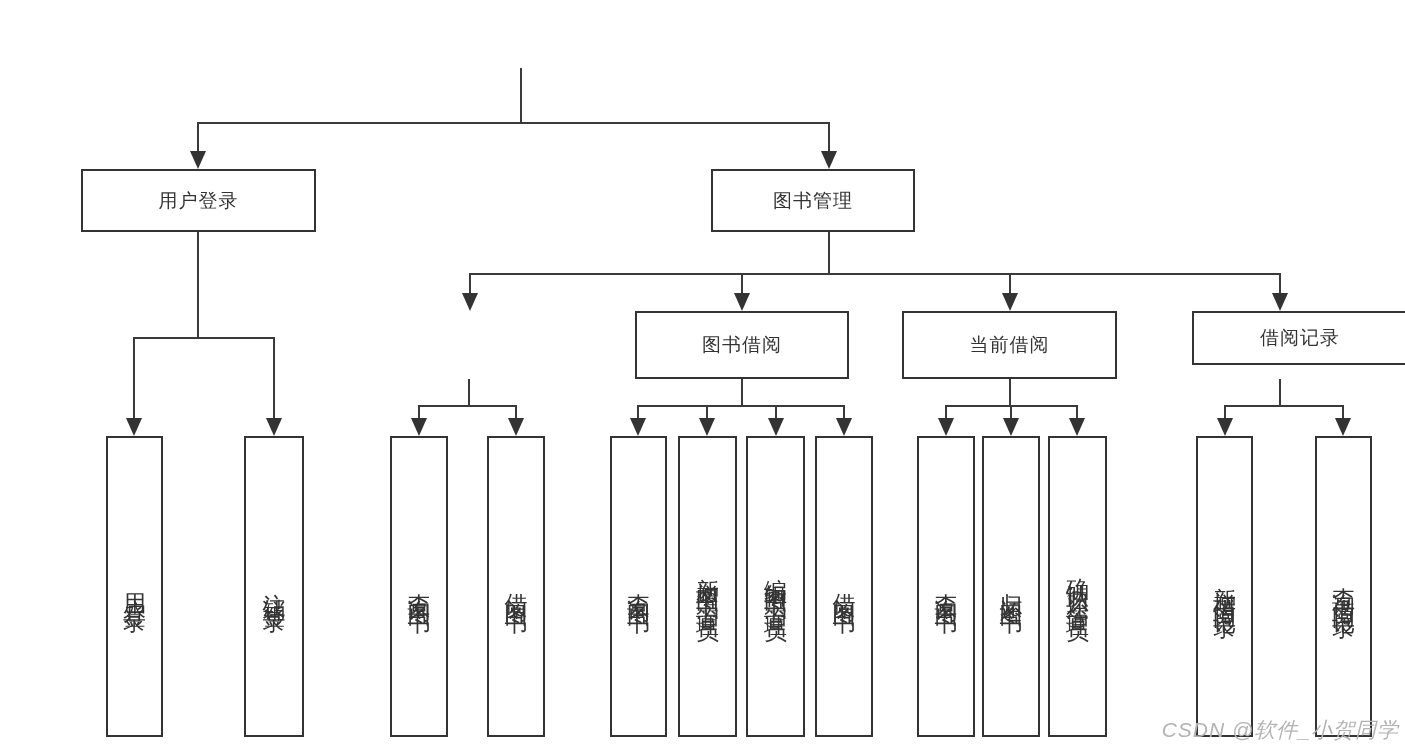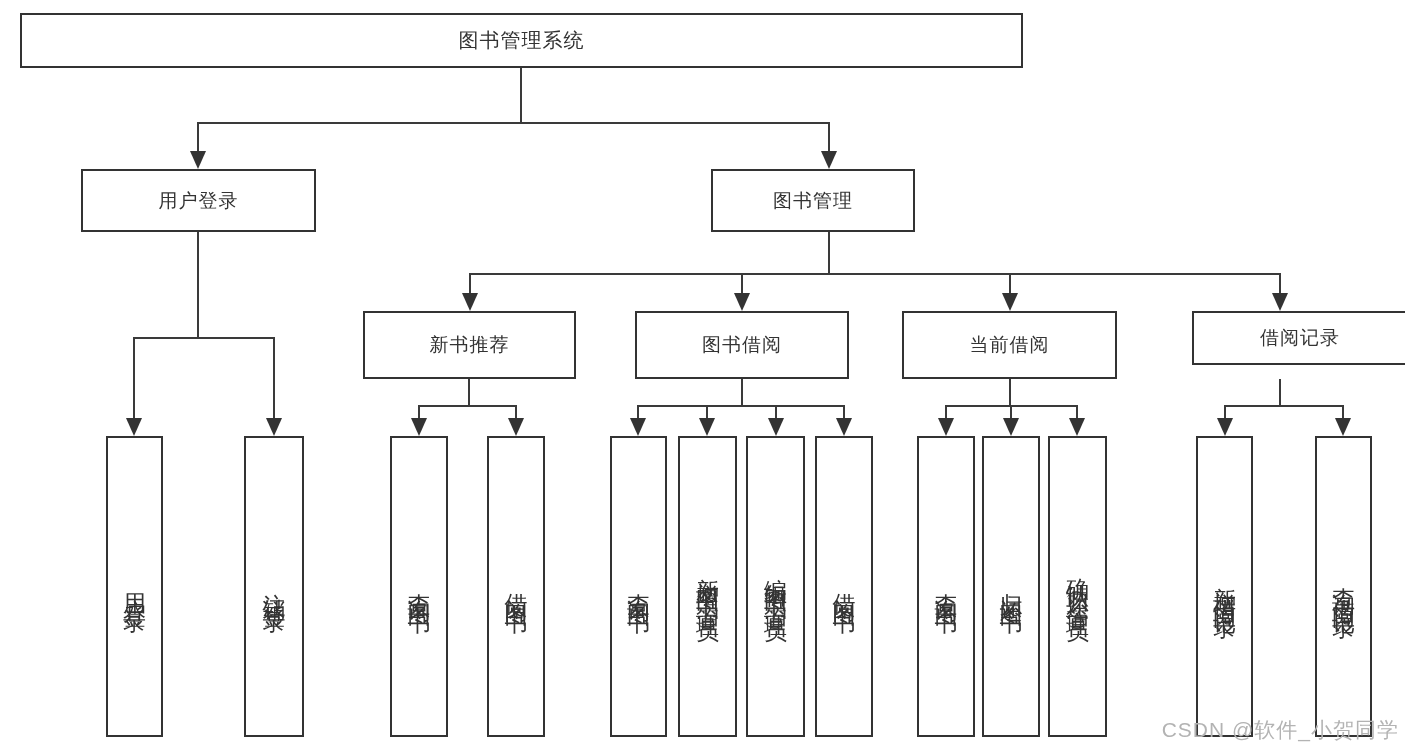--- a/index.html
+++ b/index.html
@@ -21,29 +21,28 @@
   }
   .hl{position:absolute;height:2px;background:#3a3a3a;}
   .vl{position:absolute;width:2px;background:#3a3a3a;}
   .ah{
     position:absolute;width:0;height:0;
     border-left:8px solid transparent;border-right:8px solid transparent;
     border-top:18px solid #333333;
   }
   .watermark{
     position:absolute;right:6px;bottom:3px;z-index:5;
-    font-size:21px;letter-spacing:1px;color:#b3b3b3;
+    font-size:21px;letter-spacing:1px;color:#b3b3b3;font-style:italic;
   }
 </style>
 </head>
 <body>
 
 <div class="canvas">
 
-  <div class="hbox root" style="left:20px;top:13px;width:1003px;height:55px">图书管理系统</div>
 
   <div class="vl" style="left:520px;top:68px;height:54px"></div>
   <div class="hl" style="left:197px;top:122px;width:633px"></div>
   <div class="vl" style="left:197px;top:122px;height:31px"></div>
   <div class="ah" style="left:190px;top:151px"></div>
   <div class="vl" style="left:828px;top:122px;height:31px"></div>
   <div class="ah" style="left:821px;top:151px"></div>
 
   <div class="hbox" style="left:81px;top:169px;width:235px;height:63px">用户登录</div>
   <div class="hbox" style="left:711px;top:169px;width:204px;height:63px">图书管理</div>
@@ -59,21 +58,20 @@
   <div class="hl" style="left:469px;top:273px;width:812px"></div>
   <div class="vl" style="left:469px;top:273px;height:22px"></div>
   <div class="ah" style="left:462px;top:293px"></div>
   <div class="vl" style="left:741px;top:273px;height:22px"></div>
   <div class="ah" style="left:734px;top:293px"></div>
   <div class="vl" style="left:1009px;top:273px;height:22px"></div>
   <div class="ah" style="left:1002px;top:293px"></div>
   <div class="vl" style="left:1279px;top:273px;height:22px"></div>
   <div class="ah" style="left:1272px;top:293px"></div>
 
-  <div class="hbox" style="left:363px;top:311px;width:213px;height:68px">新书推荐</div>
   <div class="hbox" style="left:902px;top:311px;width:215px;height:68px">当前借阅</div>
   <div class="hbox" style="left:635px;top:311px;width:214px;height:68px">图书借阅</div>
   <div class="hbox" style="left:1192px;top:311px;width:216px;height:54px">借阅记录</div>
 
   <div class="vl" style="left:468px;top:379px;height:26px"></div>
   <div class="hl" style="left:418px;top:405px;width:99px"></div>
   <div class="vl" style="left:418px;top:405px;height:14px"></div>
   <div class="ah" style="left:411px;top:418px"></div>
   <div class="vl" style="left:515px;top:405px;height:14px"></div>
   <div class="ah" style="left:508px;top:418px"></div>

